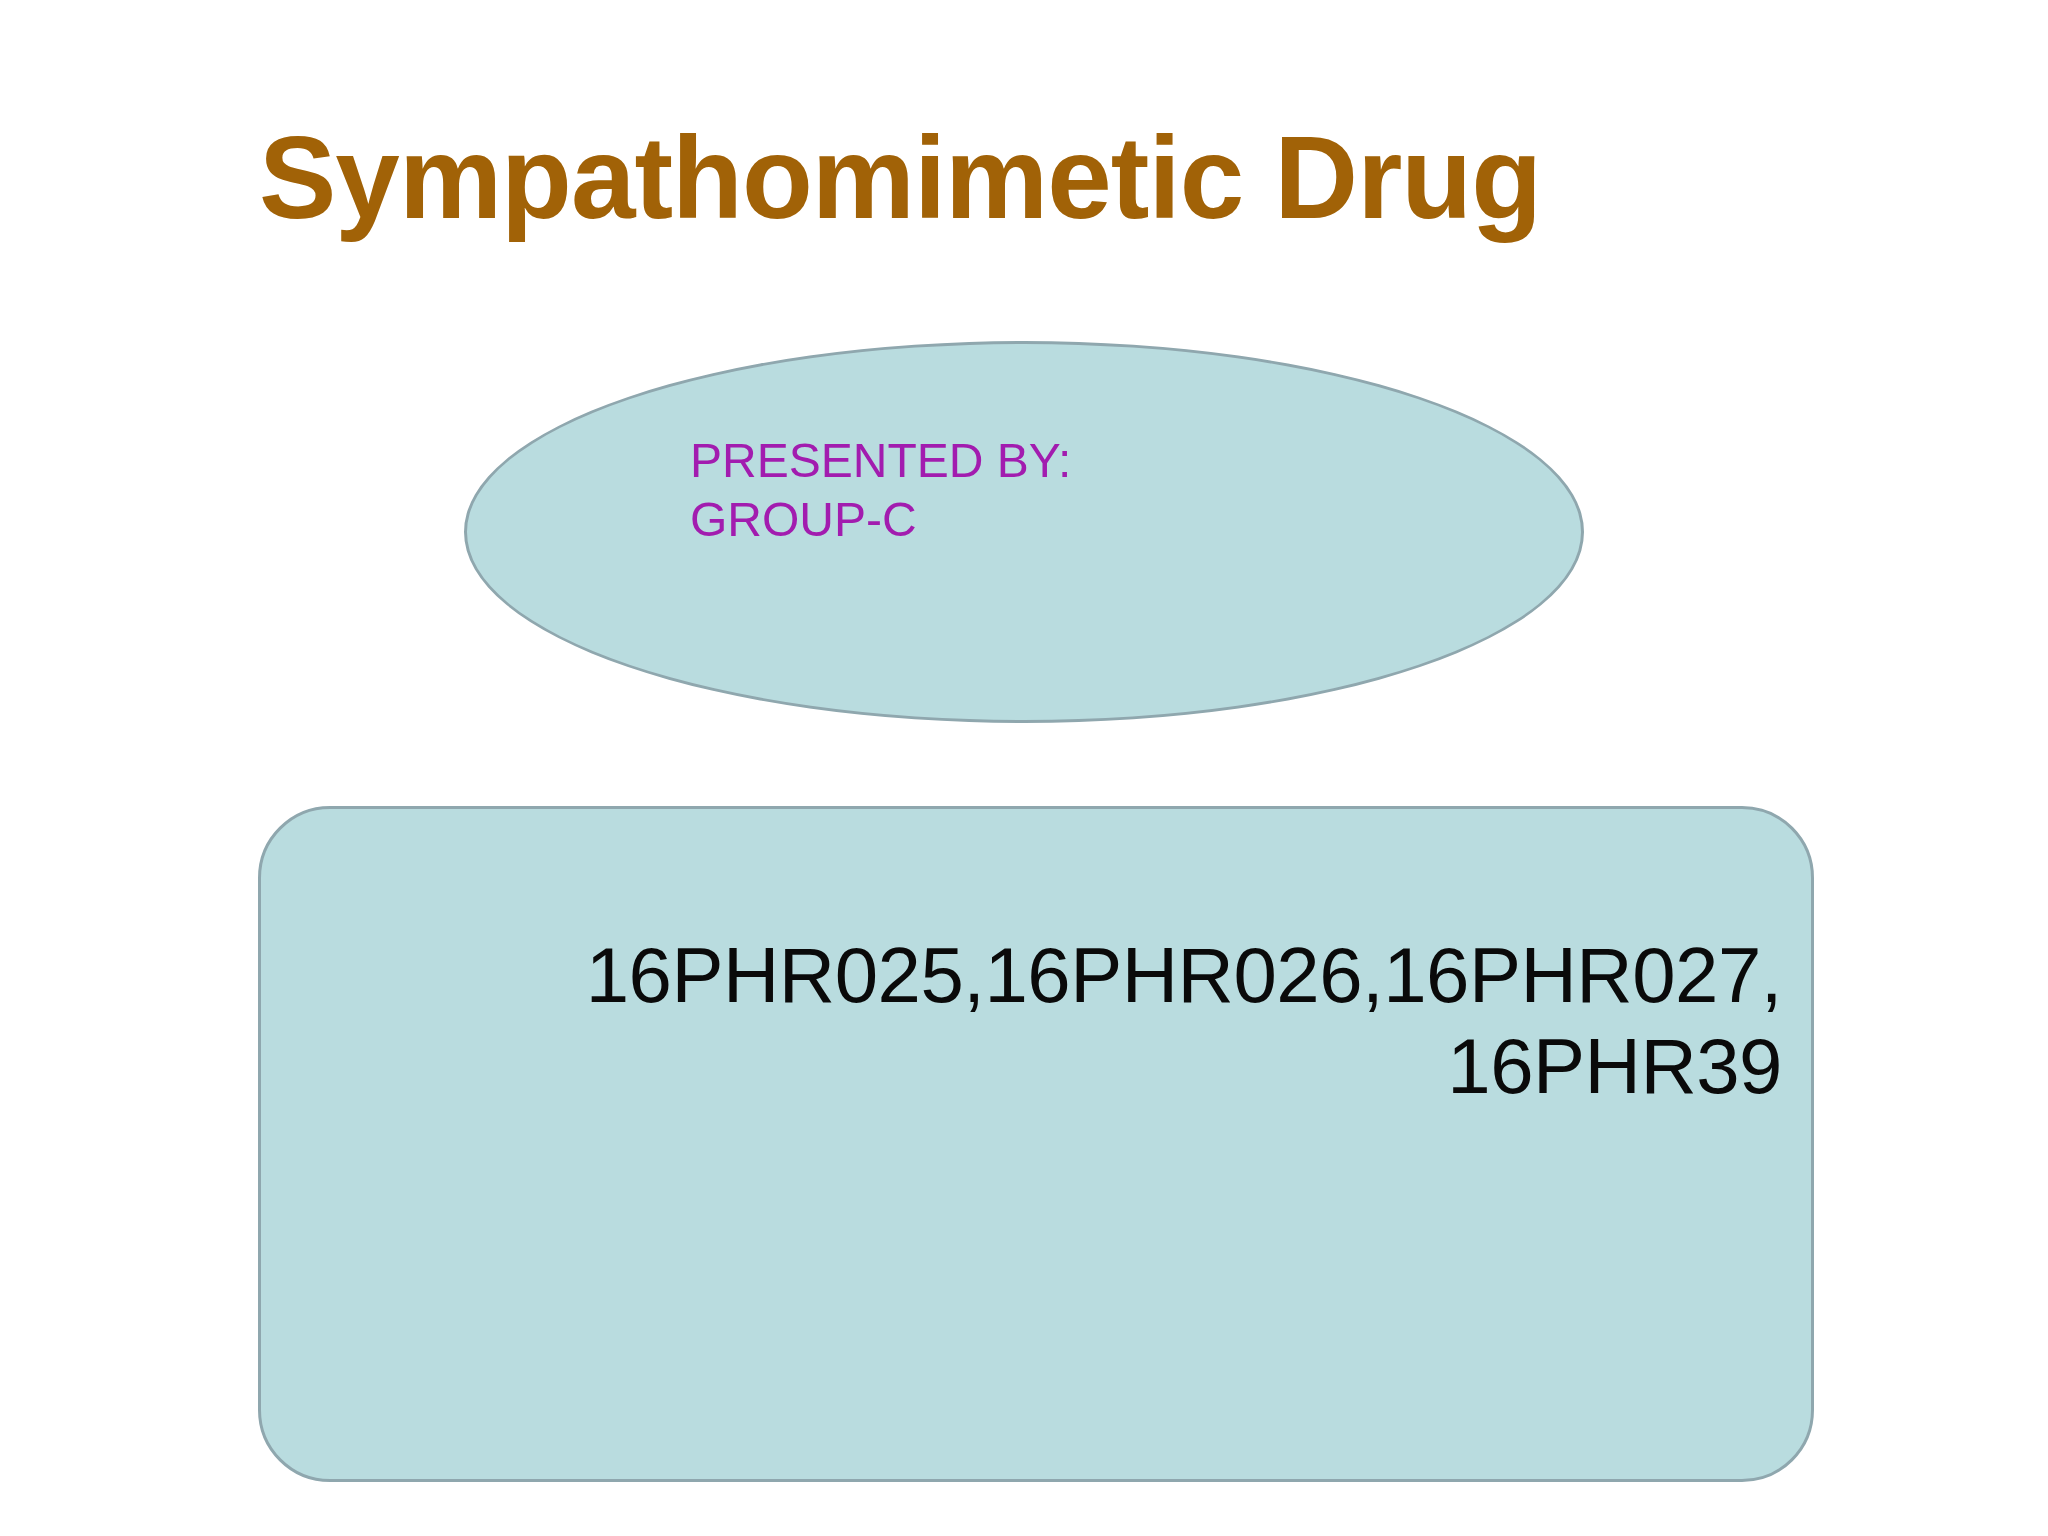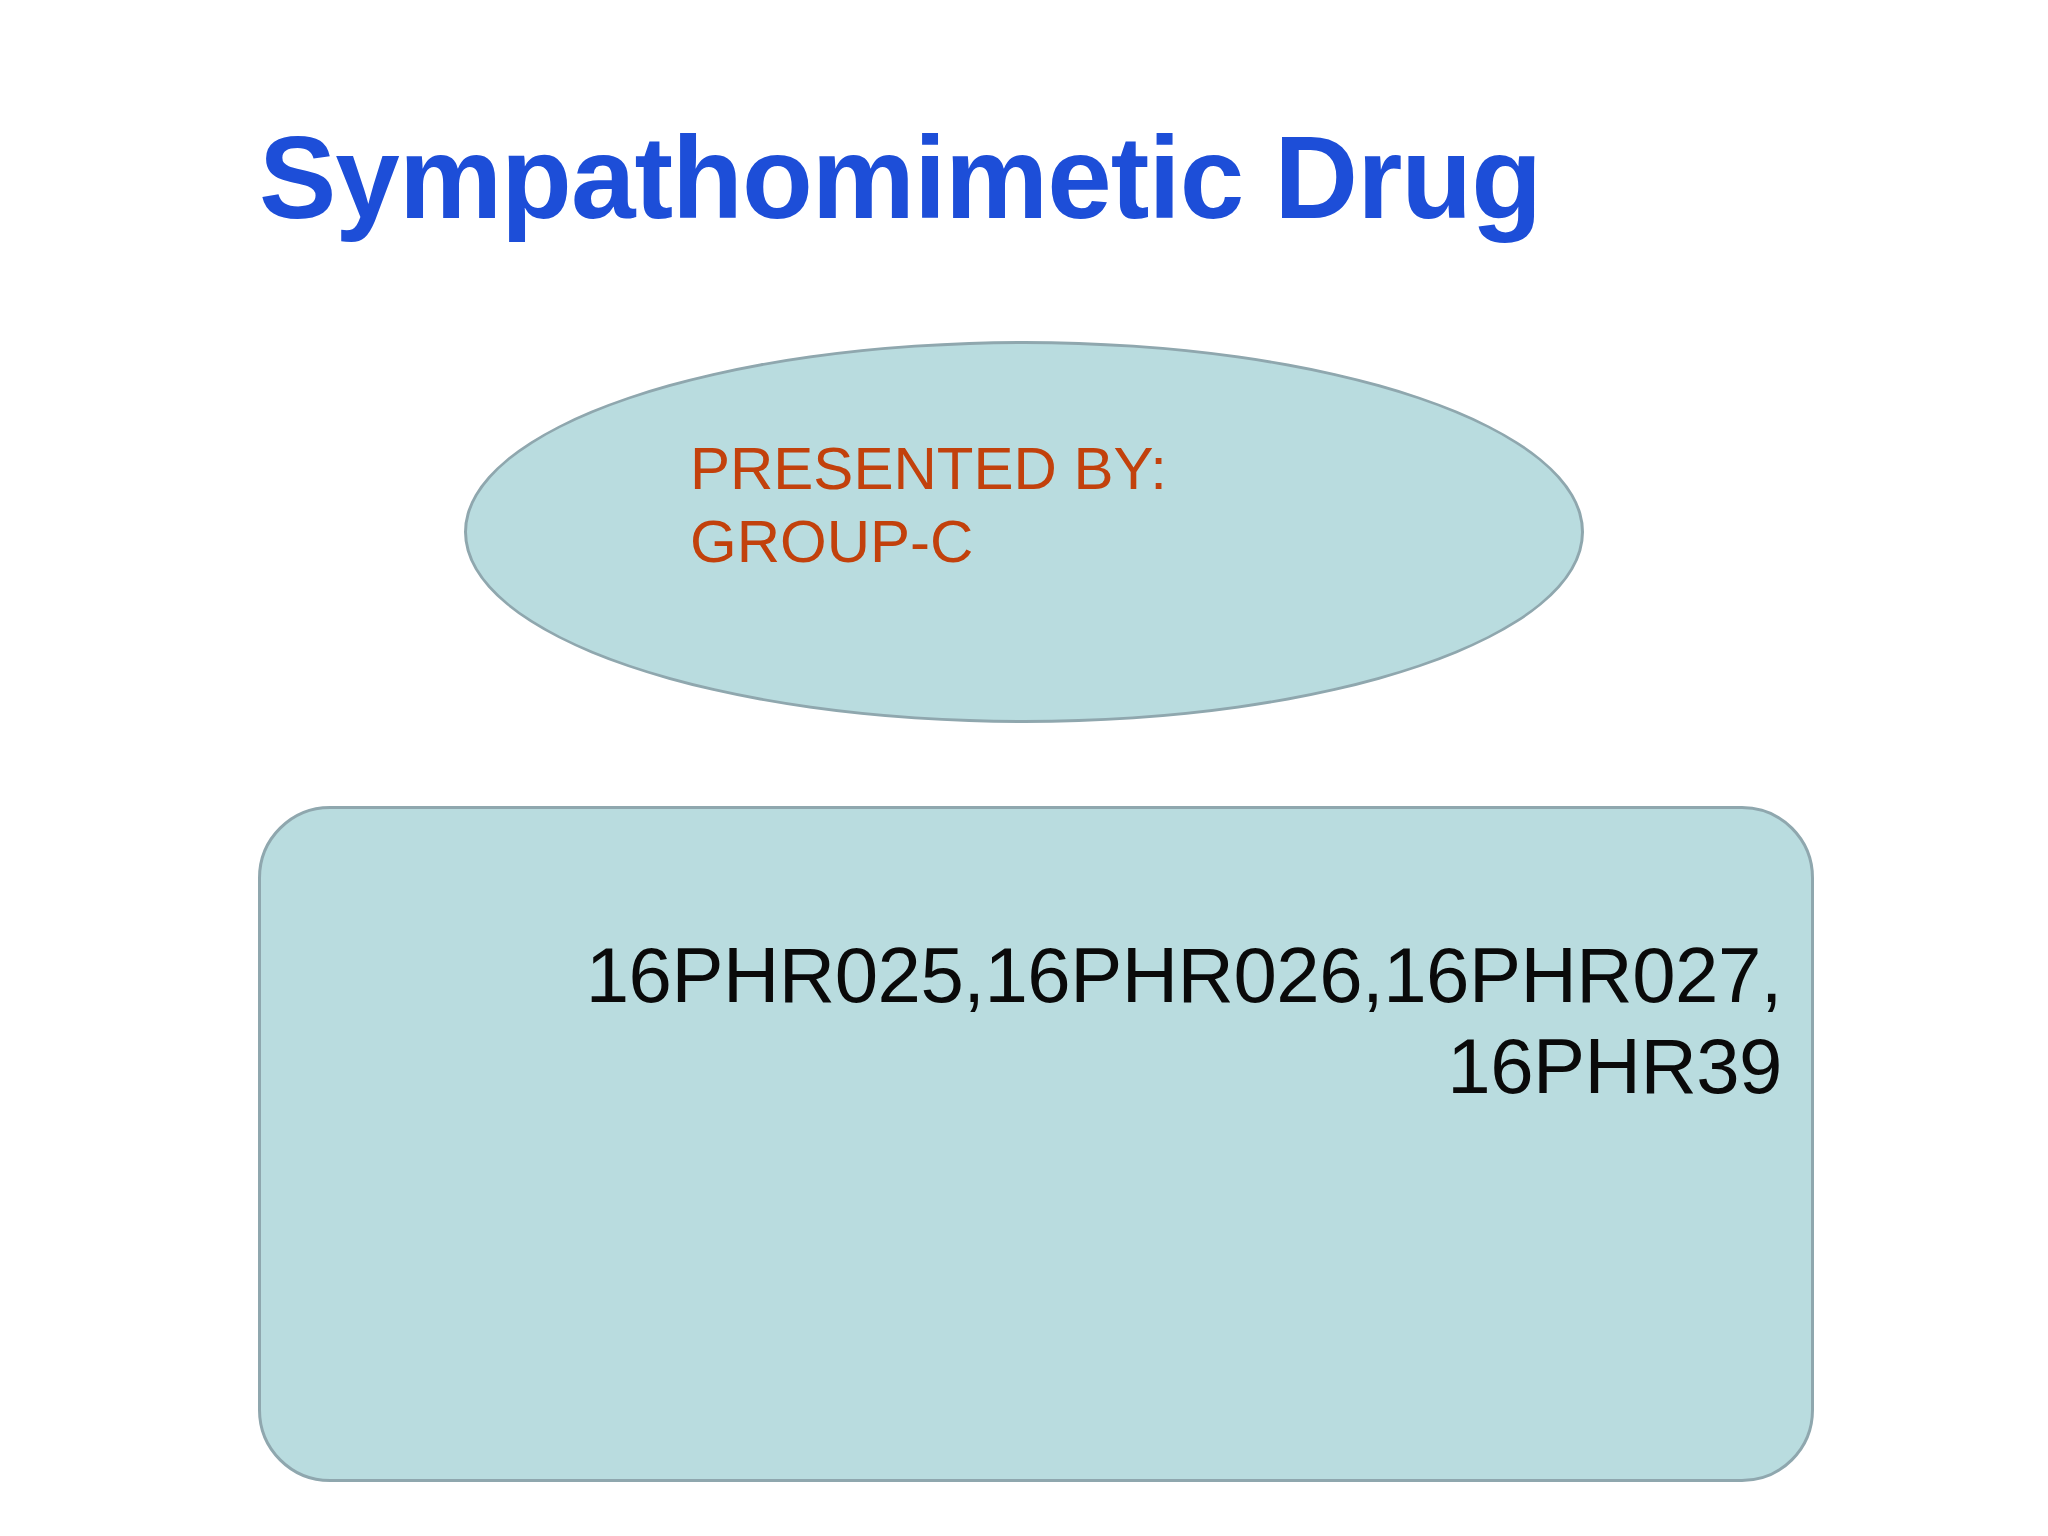--- a/index.html
+++ b/index.html
@@ -25,44 +25,44 @@
     position: absolute;
     left: 0;
     top: 118px;
     width: 1800px;
     text-align: center;
     font-family: "Liberation Sans", sans-serif;
     font-weight: bold;
     font-size: 116px;
     line-height: 1.05;
     letter-spacing: -1px;
-    color: #1d4ed8;
+    color: #a16207;
     white-space: nowrap;
   }
 
   
   .ellipse-shape {
     position: absolute;
     left: 464px;
     top: 341px;
     width: 1120px;
     height: 382px;
     border-radius: 50%;
     background: #B9DCDF;
     border: 3px solid #8FA7AE;
     box-sizing: border-box;
   }
   .ellipse-text {
     position: absolute;
     left: 690px;
     top: 432px;
     width: 900px;
-    font-size: 60px;
+    font-size: 48px;
     line-height: 1.22;
-    color: #c2410c;
+    color: #a21caf;
     text-align: left;
     white-space: nowrap;
   }
   .ellipse-text .line {
     display: block;
   }
 
   
   .roundrect-shape {
     position: absolute;

